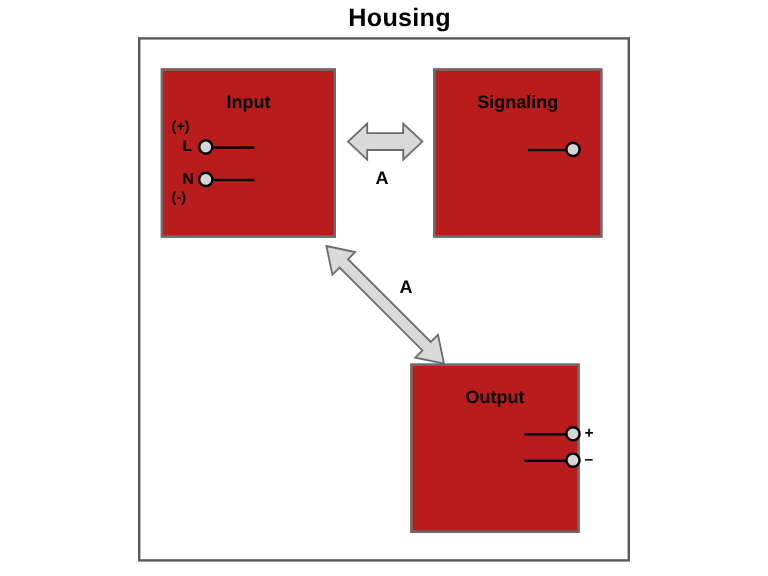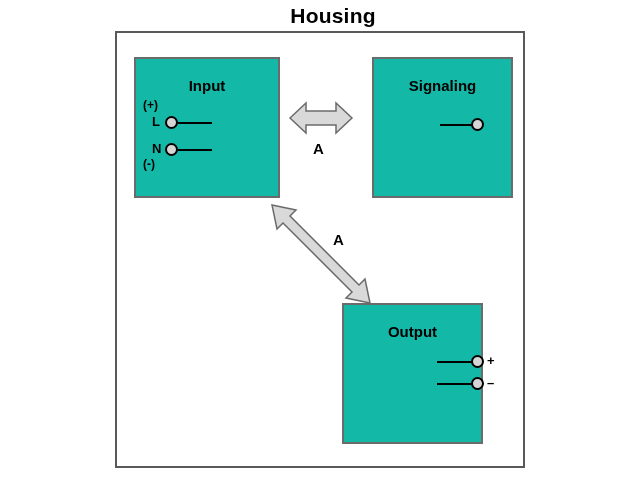--- a/index.html
+++ b/index.html
@@ -32,21 +32,21 @@
     left: 115px;
     top: 31px;
     width: 410px;
     height: 437px;
     border: 2px solid #595959;
     background: #ffffff;
     box-sizing: border-box;
   }
   .block {
     position: absolute;
-    background: #14b8a6;
+    background: #b91c1c;
     border: 2px solid #6b6b6b;
     box-sizing: border-box;
   }
   .block-title {
     position: absolute;
     left: 0;
     width: 100%;
     text-align: center;
     font-size: 15px;
     font-weight: bold;
@@ -56,21 +56,20 @@
     left: 134px;
     top: 57px;
     width: 146px;
     height: 141px;
   }
   #block-signaling {
     left: 361px;
     top: 57px;
     width: 141px;
     height: 141px;
-    margin-left: 11px;
   }
   #block-output {
     left: 342px;
     top: 303px;
     width: 141px;
     height: 141px;
   }
   .block-title-inner { top: 18px; }
 
   

